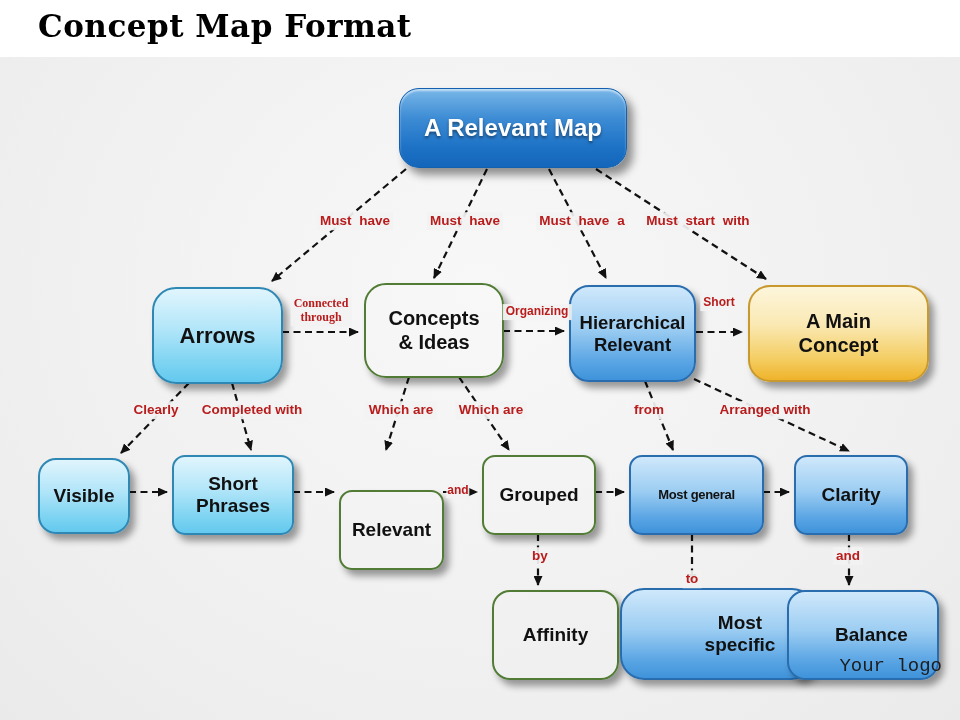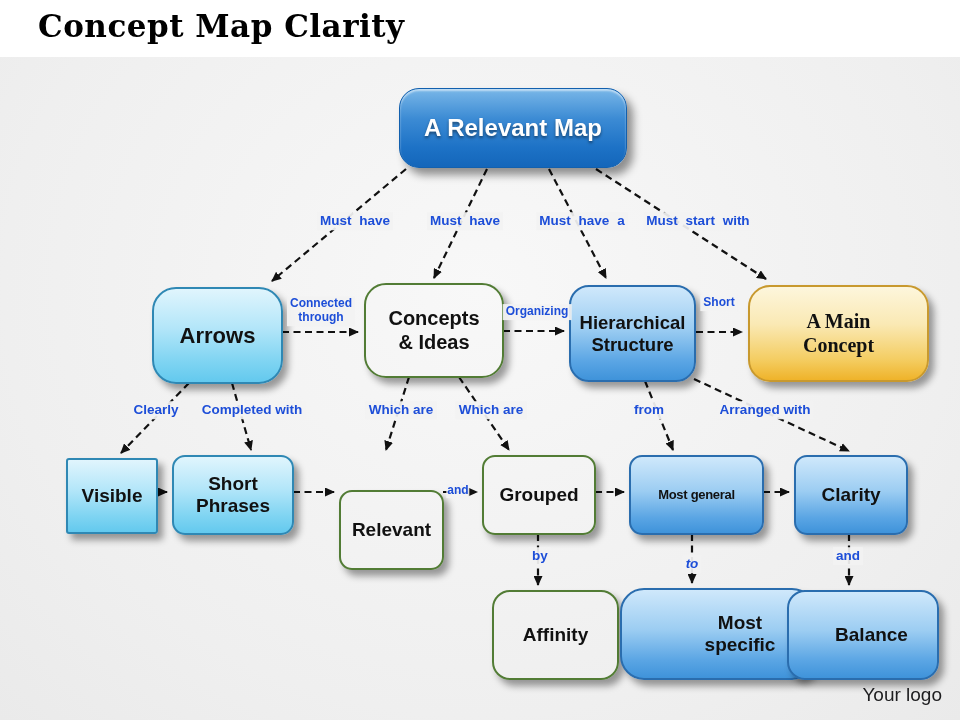--- a/index.html
+++ b/index.html
@@ -30,34 +30,34 @@
         border:2px solid #2f88b4;}
   .green{background:linear-gradient(180deg,#e9f2df 0%,#c2da a8 0%,#bcd69e 45%,#86b35e 78%,#699f3f 100%);
          border:2px solid #527c35;}
   .mblue{background:linear-gradient(180deg,#cfe8fb 0%,#9ccdf2 45%,#5aa5e4 80%,#3f93da 100%);
          border:2px solid #2a6dae;}
   .yellow{background:linear-gradient(180deg,#fdf6dc 0%,#fae9b4 40%,#f4cd62 78%,#efb32a 100%);
           border:2px solid #c8992e;}
 
   
   .elabel{position:absolute;z-index:5;transform:translate(-50%,-50%);
-          font-weight:bold;font-size:13.5px;color:#1d4ed8;text-align:center;
+          font-weight:bold;font-size:13.5px;color:#b91c1c;text-align:center;
           white-space:pre-line;line-height:1.15;background:rgba(242,242,242,.93);
           padding:1px 3px;}
   .elabel.small{font-size:12px;}
   .elabel.wide{word-spacing:4px;}
 
   
-  .logo{position:absolute;right:18px;top:684px;z-index:6;font-size:19px;color:#1d1d1f;}
+  .logo{position:absolute;right:18px;top:655px;z-index:6;font-size:19px;color:#1d1d1f;font-family:Liberation Mono, monospace;}
 </style>
 </head>
 <body>
 
 <div class="header">
-  <div class="title">Concept Map Clarity</div>
+  <div class="title">Concept Map Format</div>
 </div>
 
 <div class="slide"></div>
 
 <svg class="edges" viewBox="0 0 960 720">
   <defs>
     <marker id="ah" markerUnits="userSpaceOnUse" markerWidth="11" markerHeight="9" refX="9" refY="4.5" orient="auto">
       <path d="M0,0 L10,4.5 L0,9 z" fill="#111"></path>
     </marker>
   </defs>
@@ -87,26 +87,26 @@
 </svg>
 
 <div class="node topblue" style="left:399px;top:88px;width:226px;height:78px;border-radius:20px;font-size:24px;">A Relevant Map</div>
 
 <div class="node cyan" style="left:152px;top:287px;width:127px;height:93px;border-radius:24px;font-size:22px;">Arrows</div>
 
 <div class="node green" style="left:364px;top:283px;width:136px;height:91px;border-radius:22px;font-size:20px;">Concepts
 &amp; Ideas</div>
 
 <div class="node mblue" style="left:569px;top:285px;width:123px;height:93px;border-radius:20px;font-size:18.5px;">Hierarchical
-Structure</div>
+Relevant</div>
 
-<div class="node yellow" style="left:748px;top:285px;width:177px;height:93px;border-radius:22px;font-size:20px;font-family:Liberation Serif, serif;">A Main
+<div class="node yellow" style="left:748px;top:285px;width:177px;height:93px;border-radius:22px;font-size:20px;">A Main
 Concept</div>
 
-<div class="node cyan" style="left:38px;top:458px;width:88px;height:72px;border-radius:3px;font-size:19px;margin-left:28px;">Visible</div>
+<div class="node cyan" style="left:38px;top:458px;width:88px;height:72px;border-radius:18px;font-size:19px;">Visible</div>
 
 <div class="node cyan" style="left:172px;top:455px;width:118px;height:76px;border-radius:13px;font-size:19px;">Short
 Phrases</div>
 
 <div class="node green" style="left:339px;top:455px;width:101px;height:76px;border-radius:13px;font-size:19px;margin-top:35px;">Relevant</div>
 
 <div class="node green" style="left:482px;top:455px;width:110px;height:76px;border-radius:13px;font-size:19px;">Grouped</div>
 
 <div class="node mblue" style="left:629px;top:455px;width:131px;height:76px;border-radius:13px;font-size:13px;letter-spacing:-0.3px;">Most general</div>
 
@@ -116,28 +116,28 @@
 
 <div class="node mblue" style="left:620px;top:588px;width:148px;height:88px;border-radius:24px;font-size:19px;padding-left:44px;">Most
 specific</div>
 
 <div class="node mblue" style="left:787px;top:590px;width:131px;height:86px;border-radius:18px;font-size:19px;padding-left:17px;">Balance</div>
 
 <div class="elabel wide" style="left:355px;top:221px;">Must have</div>
 <div class="elabel wide" style="left:465px;top:221px;">Must have</div>
 <div class="elabel wide" style="left:582px;top:221px;">Must have a</div>
 <div class="elabel wide" style="left:698px;top:221px;">Must start with</div>
-<div class="elabel small" style="left:321px;top:311px;">Connected
+<div class="elabel small" style="left:321px;top:311px;font-family:Liberation Serif, serif;">Connected
 through</div>
 <div class="elabel small" style="left:537px;top:312px;">Organizing</div>
 <div class="elabel small" style="left:719px;top:303px;">Short</div>
 <div class="elabel" style="left:156px;top:410px;">Clearly</div>
 <div class="elabel" style="left:252px;top:410px;">Completed with</div>
 <div class="elabel" style="left:401px;top:410px;">Which are</div>
 <div class="elabel" style="left:491px;top:410px;">Which are</div>
 <div class="elabel" style="left:649px;top:410px;">from</div>
 <div class="elabel" style="left:765px;top:410px;">Arranged with</div>
 <div class="elabel small" style="left:458px;top:491px;padding:0 1px;">and</div>
 <div class="elabel" style="left:540px;top:556px;">by</div>
-<div class="elabel" style="left:692px;top:564px;font-style:italic;">to</div>
+<div class="elabel" style="left:692px;top:579px;">to</div>
 <div class="elabel" style="left:848px;top:556px;">and</div>
 
 <div class="logo">Your logo</div>
 
 </body></html>

